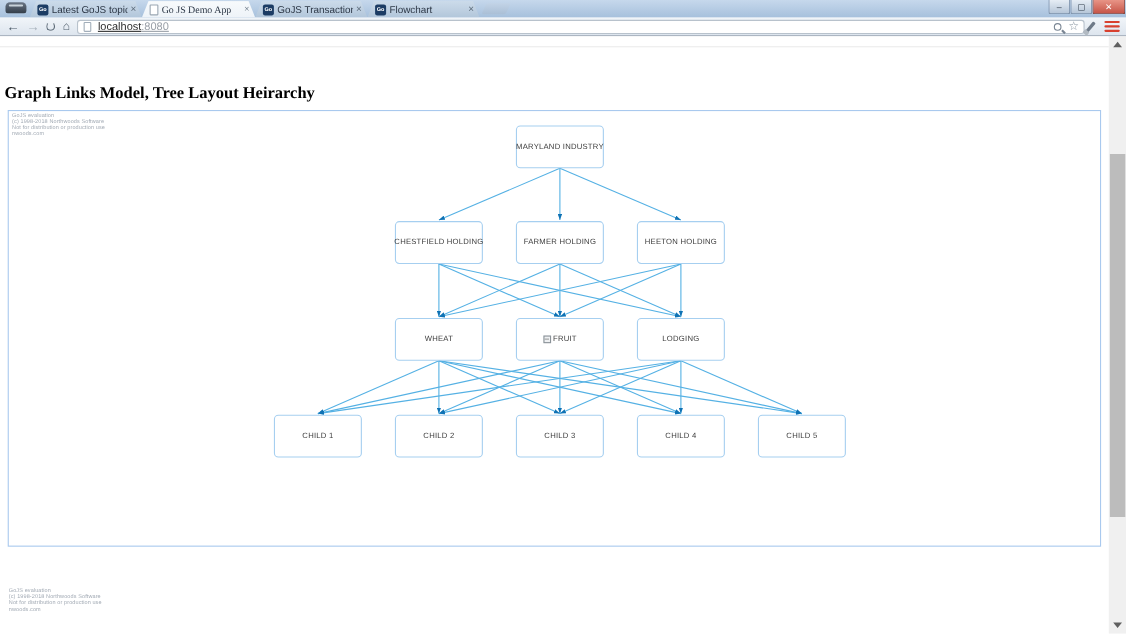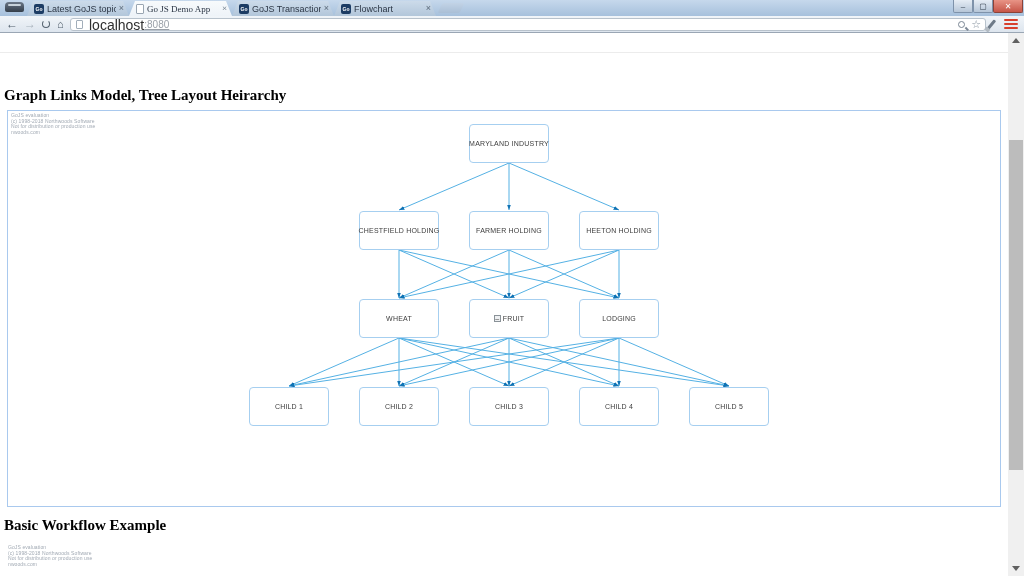--- a/index.html
+++ b/index.html
@@ -34,33 +34,33 @@
   .toolbar { position:absolute; top:16px; left:0; width:1024px; height:17px;
     background:linear-gradient(#f1f5f9,#dde5ee); border-bottom:1px solid #9aa6b4; }
   .nav-glyph { position:absolute; top:1px; font-size:12px; font-weight:bold; color:#4c5a68; }
   .nav-glyph.dis { color:#a8b2bc; }
   .reload-icon { position:absolute; left:42px; top:4px; width:8px; height:8px;
     border:1.5px solid #54626f; border-radius:50%; border-top-color:transparent; }
   .home-icon { position:absolute; left:57px; top:2px; font-size:11px; color:#54626f; }
   .omnibox { position:absolute; left:70px; top:2px; width:916px; height:13px; background:#fff;
     border:1px solid #b8c2cc; border-radius:3px; display:flex; align-items:center; }
   .omni-page-icon { width:7px; height:9px; background:#fff; border:1px solid #a2aeba; border-radius:1px; margin:0 6px 0 5px; }
-  .url-host { font-size:14px; color:#2e2e2e; }
+  .url-host { font-size:10px; color:#2e2e2e;text-decoration:underline; }
   .url-port { font-size:10px; color:#9aa0a8;text-decoration:underline; }
   .omni-right { margin-left:auto; display:flex; align-items:center; gap:6px; padding-right:4px; }
   .zoom-icon { position:relative; width:7px; height:7px; border:1.5px solid #7a8694; border-radius:50%; }
   .zoom-icon:after { content:""; position:absolute; left:6px; top:6px; width:4px; height:1.5px; background:#7a8694; transform:rotate(45deg); }
   .star-icon { font-size:11px; line-height:11px; color:#8a96a2; }
   .picker-icon { position:absolute; left:990px; top:3px; width:3px; height:11px; background:#6e7a88; transform:rotate(40deg); border-radius:1px; }
   .picker-icon:after { content:""; position:absolute; left:-1px; top:10px; width:5px; height:4px; background:#b2bac2; border-radius:1px; }
   .menu-icon { position:absolute; left:1004px; top:3px; width:14px; height:10px; display:flex; flex-direction:column; justify-content:space-between; }
   .menu-icon span { display:block; height:2px; background:#d8402e; border-radius:1px; }
 
   
-  .page { position:absolute; top:33px; left:0; width:1008px; height:459px; background:#fff;margin-top:10px; }
+  .page { position:absolute; top:33px; left:0; width:1008px; height:459px; background:#fff; }
   .page-rule { position:absolute; top:9px; left:0; width:1008px; height:1px; background:#ececec; }
   h2.sec { position:absolute; font-family:"Liberation Serif", serif; font-weight:bold; font-size:15px; color:#000; }
   .sec1 { left:4px; top:44px; } .sec2 { left:4px; top:474px; }
   .watermark { font-size:5px; line-height:5.6px; color:#a2aab4; letter-spacing:.1px; }
   .wm1 { position:absolute; left:3px; top:2px; }
   .wm2 { position:absolute; left:8px; top:502px; }
   .diagram { position:absolute; left:7px; top:67px; width:994px; height:397px; border:1px solid #a9c9ee; background:#fff; }
   .diagram svg { position:absolute; left:0; top:0; pointer-events:none; }
   .gnode { position:absolute; width:80px; height:39px; background:#fff; border:1px solid #a6cff0; border-radius:4px;
     display:flex; align-items:center; justify-content:center; gap:2px; }
@@ -210,21 +210,20 @@
           <span class="lbl">CHILD 3</span>
         </div>
         <div class="gnode" style="left: 571px; top: 276px;">
           <span class="lbl">CHILD 4</span>
         </div>
         <div class="gnode" style="left: 681px; top: 276px;">
           <span class="lbl">CHILD 5</span>
         </div>
       </div>
 
-    <h2 class="sec sec2">Basic Workflow Example</h2>
     <div class="watermark wm2">
       <div>GoJS evaluation</div>
       <div>(c) 1998-2018 Northwoods Software</div>
       <div>Not for distribution or production use</div>
       <div>nwoods.com</div>
     </div>
   </div>
 
   <div class="scrollbar">
     <div class="sb-up"></div>

